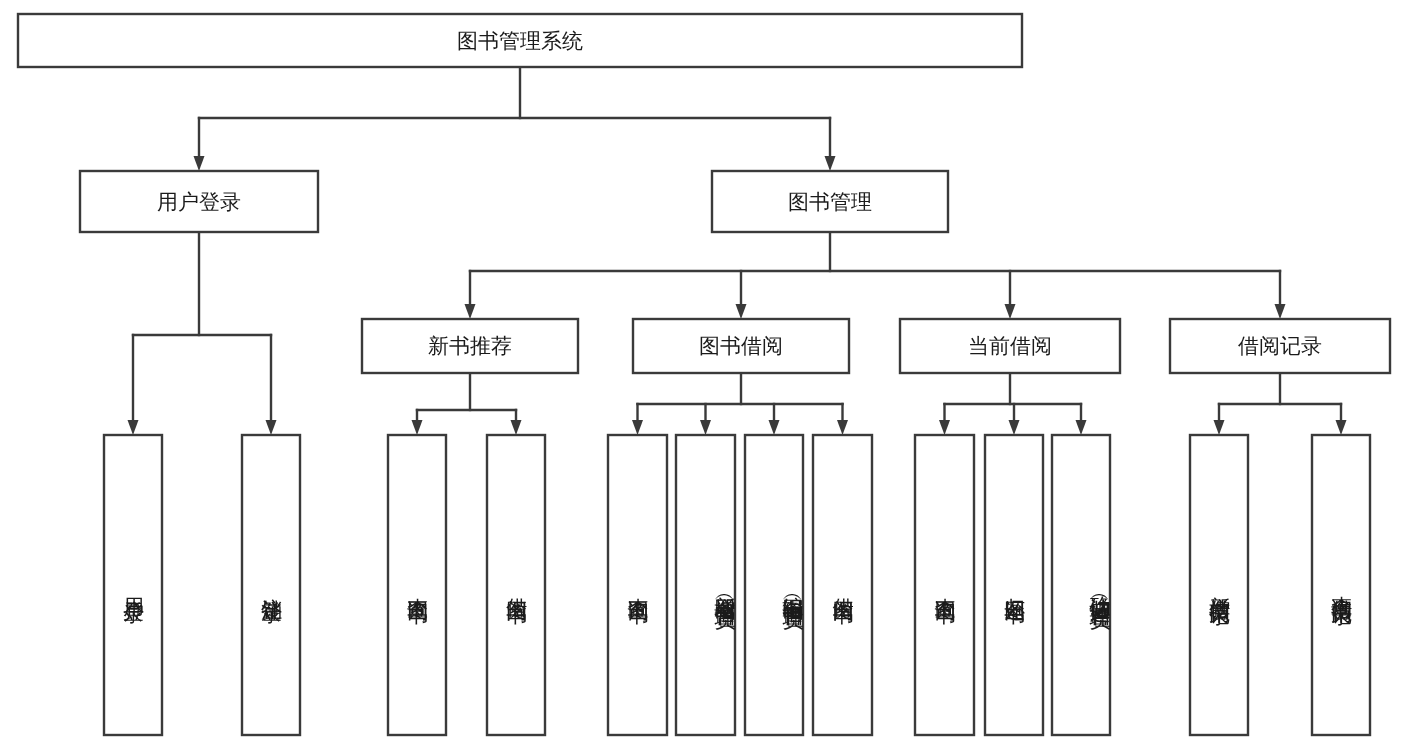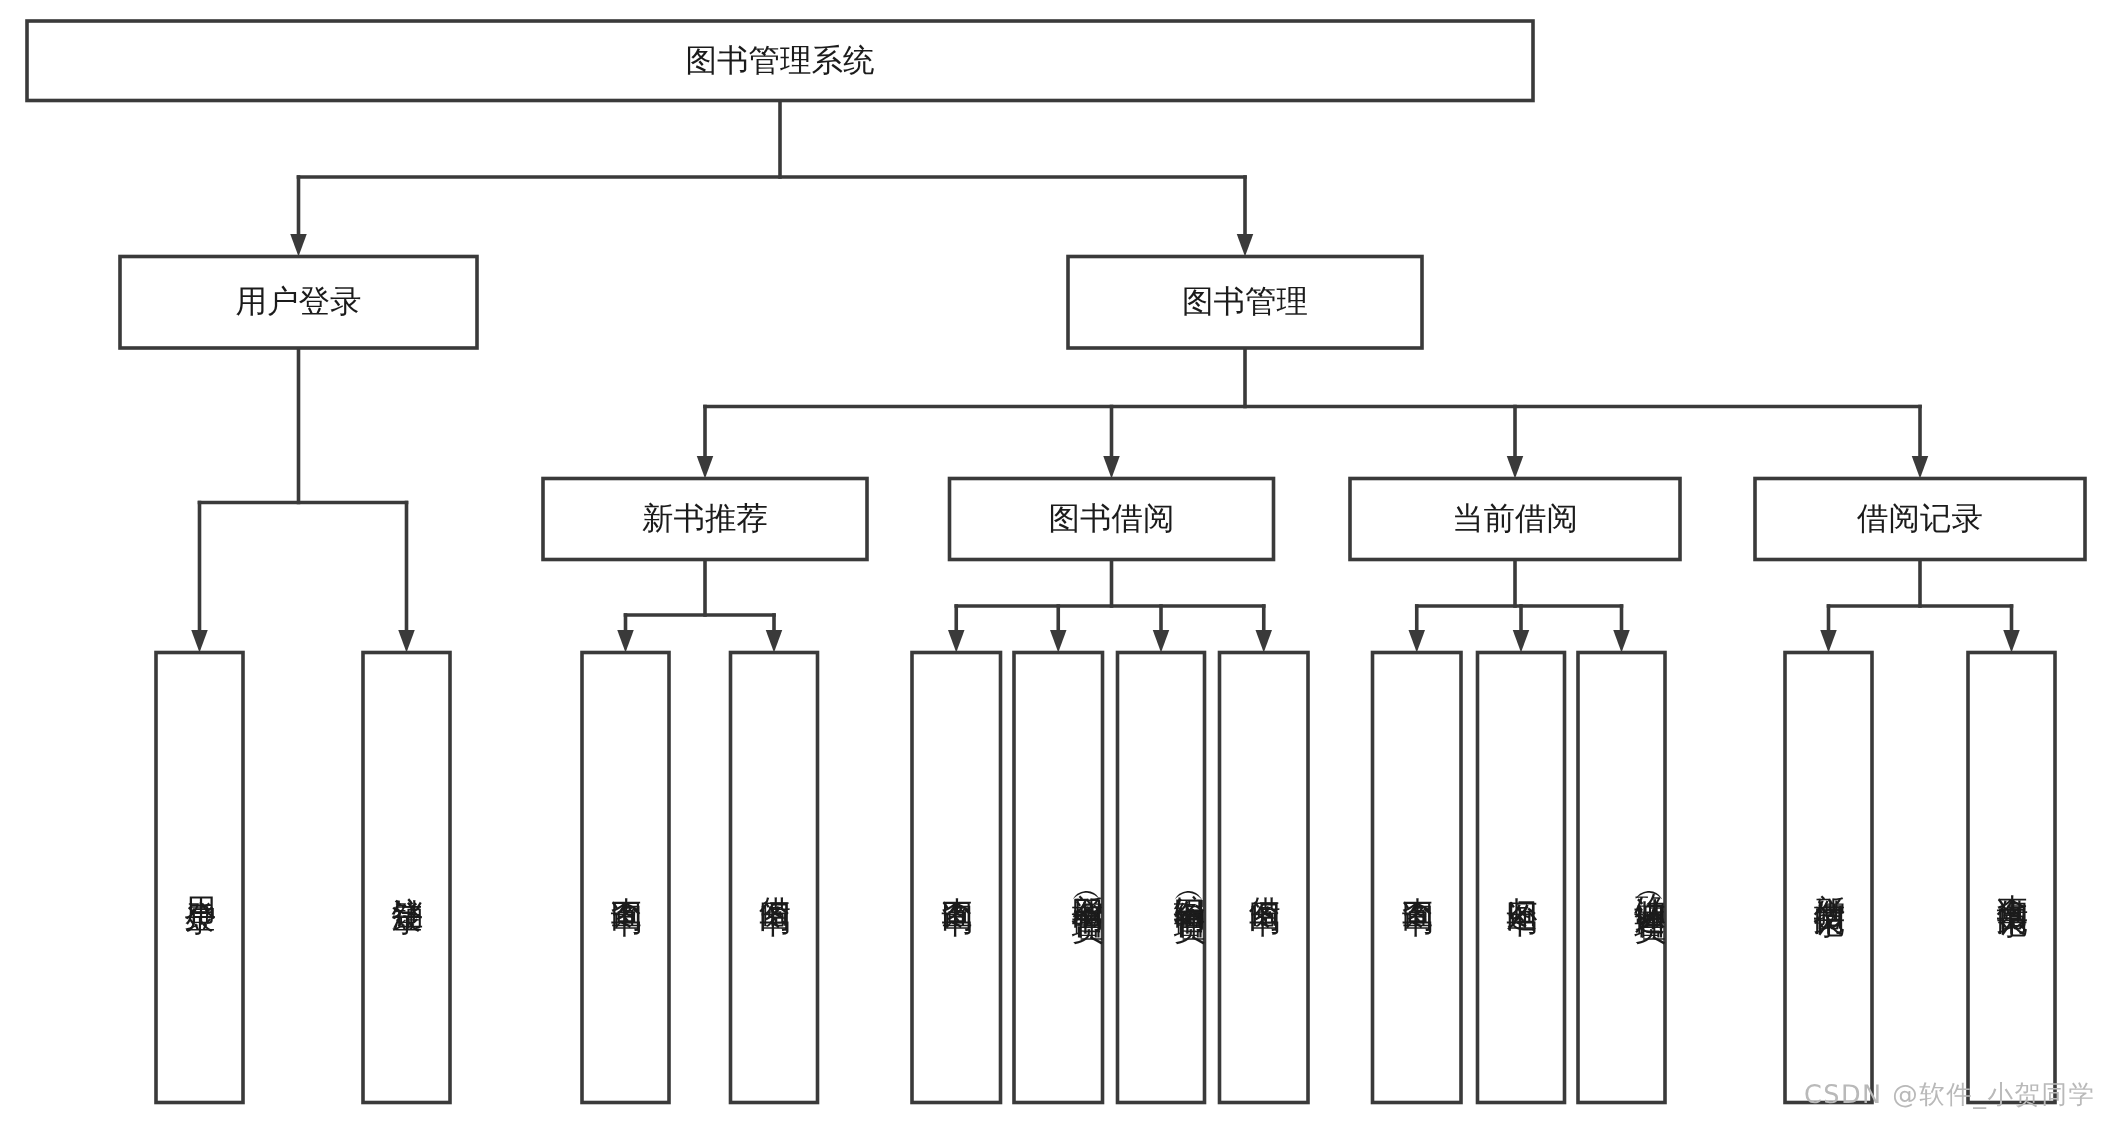--- a/index.html
+++ b/index.html
@@ -226,14 +226,13 @@
         <span>确认归还（管理员）</span>
       </div>
       <div class="vlabel center" style="left: 1190px; top: 435px; width: 58px; height: 300px;">
         <span>新增借阅记录</span>
       </div>
       <div class="vlabel center" style="left: 1312px; top: 435px; width: 58px; height: 300px;">
         <span>查询借阅记录</span>
       </div>
     </div>
 
-  <div class="watermark">CSDN @软件_小贺同学</div>
 </div>
 
 </body></html>

